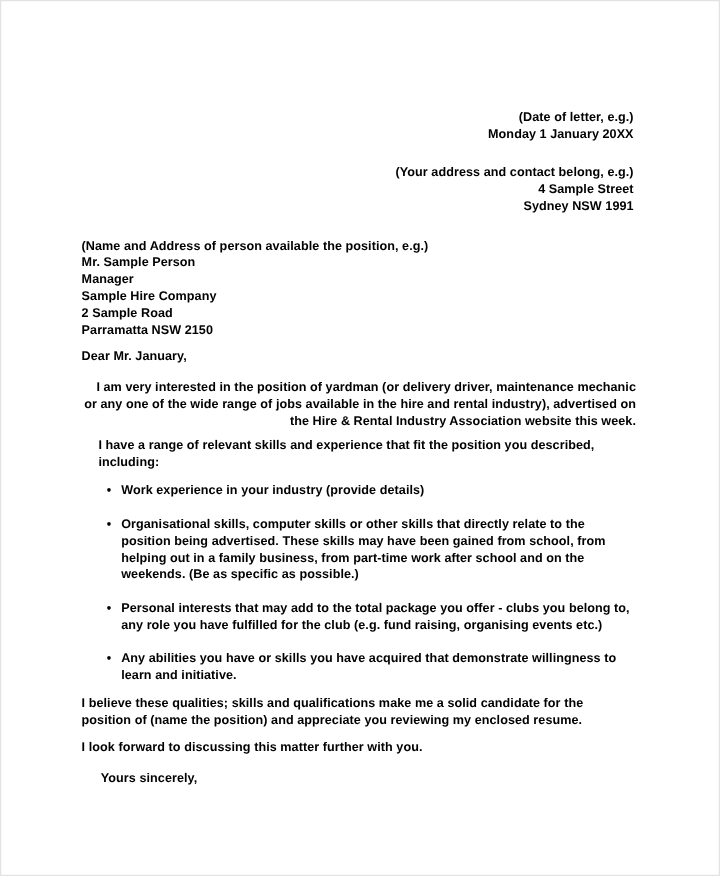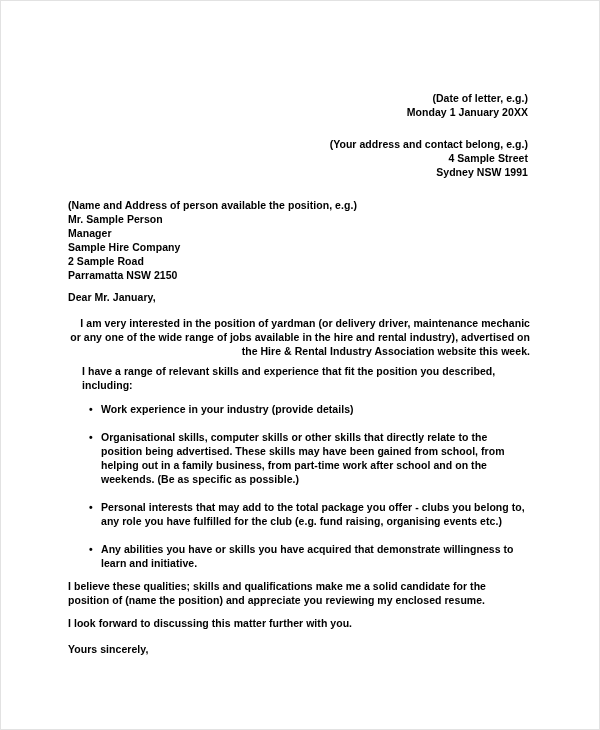--- a/index.html
+++ b/index.html
@@ -46,21 +46,21 @@
   
   .at-date        { position: absolute; top: 90px;  right: 0; left: 0; }
   .at-youraddr    { position: absolute; top: 136px; right: 0; left: 0; }
   .at-recipient   { position: absolute; top: 197px; left: 0; width: 440px; }
   .at-salutation  { position: absolute; top: 289px; left: 0; width: 460px; }
   .at-intro       { position: absolute; top: 315px; left: 0; width: 462px; text-align: right; }
   .at-skills-lead { position: absolute; top: 363px; left: 14px; width: 462px; }
   .at-bullets     { position: absolute; top: 401px; left: 0; width: 462px; }
   .at-closing1    { position: absolute; top: 578px; left: 0; width: 462px; }
   .at-closing2    { position: absolute; top: 615px; left: 0; width: 462px; }
-  .at-signoff     { position: absolute; top: 641px; left: 0; width: 462px; }
+  .at-signoff     { position: absolute; top: 641px; left: 16px; width: 462px; }
 
   ul.bullets {
     list-style: none;
     margin: 0;
     padding: 0;
   }
   ul.bullets > li {
     position: relative;
     padding-left: 33px;
     margin: 0 0 14px 0;

